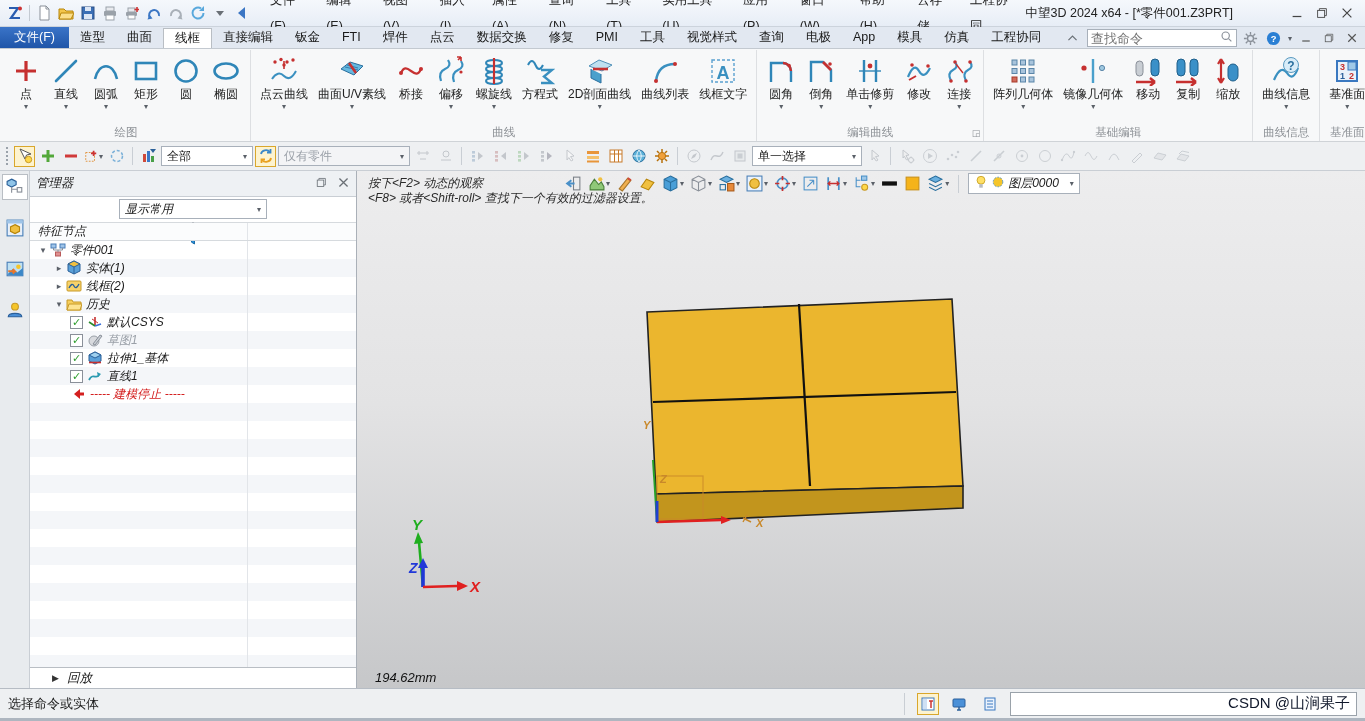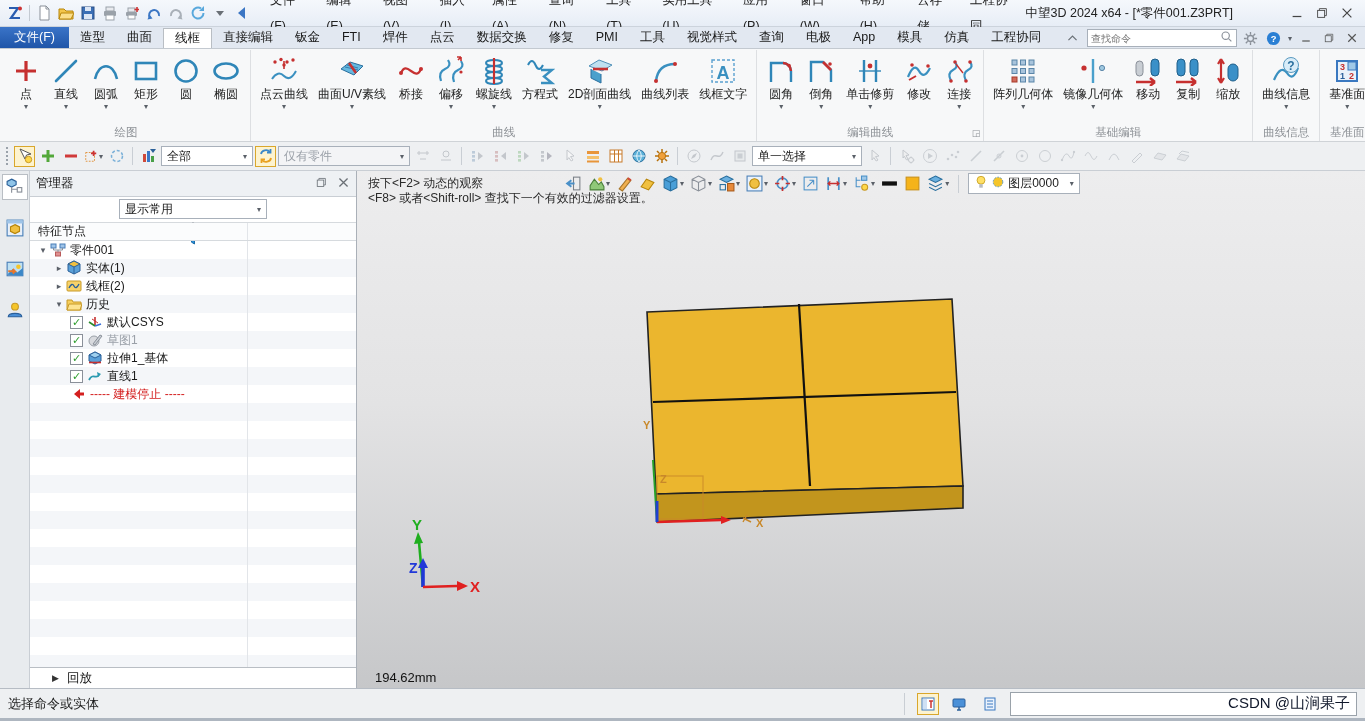--- a/index.html
+++ b/index.html
@@ -17,21 +17,21 @@
   .wbtns { display:flex; gap:9px; margin-right:6px; }
   .wbtn { width:16px; height:16px; display:flex; align-items:center; justify-content:center; }
 
   
   .tabrow { height:22px; background:#e2e8f1; border-bottom:1px solid #c3c9d0; display:flex; align-items:flex-end; }
   .rtab { padding:0 11px; line-height:21px; font-size:12.5px; white-space:nowrap; cursor:default; }
   .rtab.file { background:linear-gradient(#3a74c8,#1f55a8); color:#fff; padding:0 14px; }
   .rtab.active { background:#fff; border:1px solid #b9bec4; border-bottom:none; line-height:19px; }
   .tabright { margin-left:auto; display:flex; align-items:center; gap:5px; padding:0 4px 1px 0; }
   .searchbox { width:150px; height:18px; background:#fff; border:1px solid #a8b0ba; display:flex; align-items:center; padding:0 3px; }
-  .searchbox input { border:none; outline:none; flex:1; font-size:10px; color:#555; width:100px; font-family:inherit; background:transparent; }
+  .searchbox input { border:none; outline:none; flex:1; font-size:13px; color:#555; width:100px; font-family:inherit; background:transparent; }
   .sbtn { width:18px; height:18px; display:flex; align-items:center; justify-content:center; }
   .tinycaret { font-size:8px; color:#5a6068; }
 
   
   .ribbon { height:93px; background:#f7f8f9; border-bottom:1px solid #cfd3d7; display:flex; align-items:stretch; padding:1px 2px 0; }
   .rgroup { display:flex; flex-direction:column; border-right:1px solid #dddfe2; padding:0 4px; position:relative; }
   .rbtns { flex:1; display:flex; align-items:flex-start; }
   .rbtn { display:flex; flex-direction:column; align-items:center; padding:4px 5px 0; min-width:34px; cursor:default; }
   .ric { height:33px; display:flex; align-items:center; }
   .rlab { font-size:12px; line-height:15px; white-space:nowrap; color:#222; }
@@ -44,21 +44,21 @@
   .ticon { width:21px; height:21px; display:flex; align-items:center; justify-content:center; border:1px solid transparent; flex:none; }
   .ticon.hl { background:#fdf3cf; border:1px solid #d9a72c; }
   .ticon.dis { opacity:.42; }
   .combo { height:20px; background:#fff; border:1px solid #a8b0ba; display:flex; align-items:center; padding:0 5px; font-size:12px; justify-content:space-between; flex:none; }
   .combo.dis { background:#f3f4f6; color:#9aa0a8; }
   .ccaret { font-size:8px; color:#5a6068; margin-left:8px; }
   .vsep2 { width:1px; height:18px; background:#c9ced4; margin:0 3px; flex:none; }
   .grip { width:5px; height:20px; margin:0 2px; background-image:radial-gradient(#9aa2aa 1px, transparent 1.2px); background-size:4px 4px; flex:none; }
 
   
-  .main { flex:1; display:flex; min-height:0; }
+  .main { flex:1; display:flex; min-height:0;font-style:italic; }
   .dock { width:30px; background:#e8ebee; border-right:1px solid #c9ced4; display:flex; flex-direction:column; align-items:center; padding-top:3px; gap:15px; }
   .dicon { width:26px; height:26px; display:flex; align-items:center; justify-content:center; }
   .dicon.active { background:#fff; border:1px solid #b9bec4; }
 
   .panel { width:327px; background:#fff; border-right:1px solid #aab0b8; display:flex; flex-direction:column; }
   .phead { height:26px; background:#eef1f4; border-bottom:1px solid #c9ced4; display:flex; align-items:center; padding:0 6px; font-size:12.5px; }
   .phead .sp { flex:1; }
   .pfilter { height:26px; border-bottom:1px solid #d6dade; display:flex; align-items:center; gap:3px; padding:2px 3px;flex-direction:column; }
   .pfilter .fld { flex:1; height:20px; border:1px solid #b9bec4; background:#fff; }
   .pcolhead { height:18px; border-bottom:1px solid #d6dade; font-size:12px; line-height:17px; padding-left:8px; position:relative; background:#fbfcfd; }

